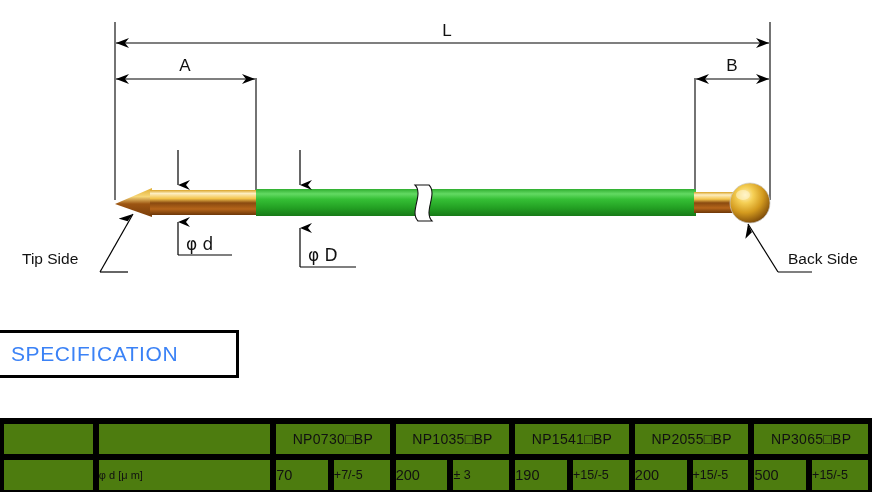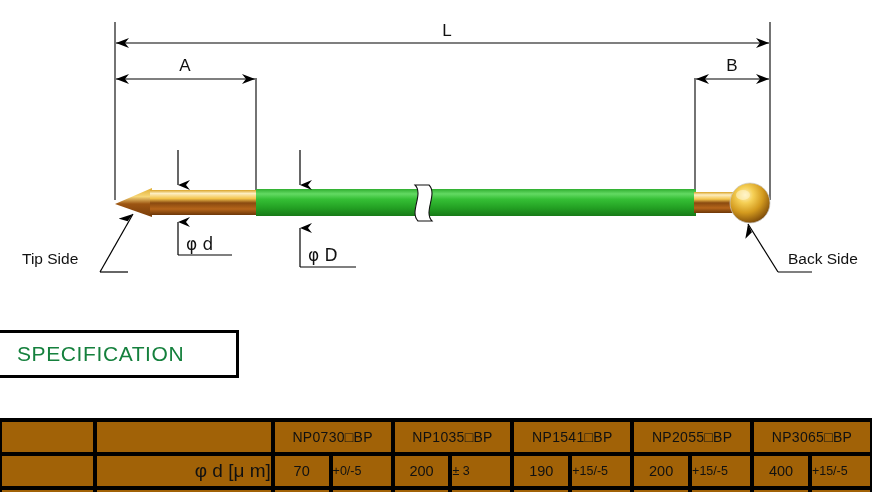--- a/index.html
+++ b/index.html
@@ -21,49 +21,49 @@
     left:-4px;top:330px;
     width:243px;height:48px;
     border:3px solid #000;
     background:#fff;
     box-sizing:border-box;
     display:flex;align-items:center;
   }
   .spec-heading span{
     font-size:21px;
     letter-spacing:.6px;
-    padding-left:18px;
-    color:#15803d;
+    padding-left:12px;
+    color:#3b82f6;
     white-space:nowrap;
   }
 
   
   .spec-table-wrap{
     position:absolute;
     left:-2px;top:418px;
     width:876px;
   }
   table.spec{
     border-collapse:collapse;
     table-layout:fixed;
     width:876px;
     font-size:13.5px;
     color:#111;
   }
   table.spec td,table.spec th{
-    border:4px solid #000000;
+    border:6px solid #000000;
     padding:0;
     height:30px;
     font-weight:normal;
-    background:#a16207;
+    background:#4d7c0f;
   }
   .c-blank{width:92px;border-left:none;}
-  .c-rowlabel{width:172px;text-align:right;padding-right:14px;font-size:19px;}
+  .c-rowlabel{width:172px;padding-right:14px;font-size:11px;}
   .c-model{text-align:center;font-size:14px;letter-spacing:.3px;}
-  .c-val{width:56px;text-align:center;padding-right:5px;font-size:14.5px;border-right:1px solid #9b9b9b;}
+  .c-val{width:56px;text-align:left;padding-right:5px;font-size:14.5px;border-right:1px solid #9b9b9b;}
   .c-tol{width:60px;text-align:left;padding-left:5px;font-size:12.5px;}
 </style>
 </head>
 <body>
 
 <div id="stage">
 
   <svg id="drawing" viewBox="0 0 872 330">
     <defs>
       <linearGradient id="gradGreen" x1="0" y1="0" x2="0" y2="1">
@@ -208,28 +208,28 @@
           <th class="c-model" colspan="2">NP1541□BP</th>
           <th class="c-model" colspan="2">NP2055□BP</th>
           <th class="c-model" colspan="2">NP3065□BP</th>
         </tr>
       </thead>
       <tbody>
         <tr>
           <td class="c-blank"></td>
           <td class="c-rowlabel">φ d [μ m]</td>
           <td class="c-val">70</td>
-          <td class="c-tol">+0/-5</td>
+          <td class="c-tol">+7/-5</td>
           <td class="c-val">200</td>
           <td class="c-tol">± 3</td>
           <td class="c-val">190</td>
           <td class="c-tol">+15/-5</td>
           <td class="c-val">200</td>
           <td class="c-tol">+15/-5</td>
-          <td class="c-val">400</td>
+          <td class="c-val">500</td>
           <td class="c-tol">+15/-5</td>
         </tr>
         <tr>
           <td class="c-blank"></td>
           <td class="c-rowlabel">φ D [μ m]</td>
           <td class="c-val">90</td>
           <td class="c-tol">MAX</td>
           <td class="c-val">135</td>
           <td class="c-tol">MAX</td>
           <td class="c-val">200</td>

